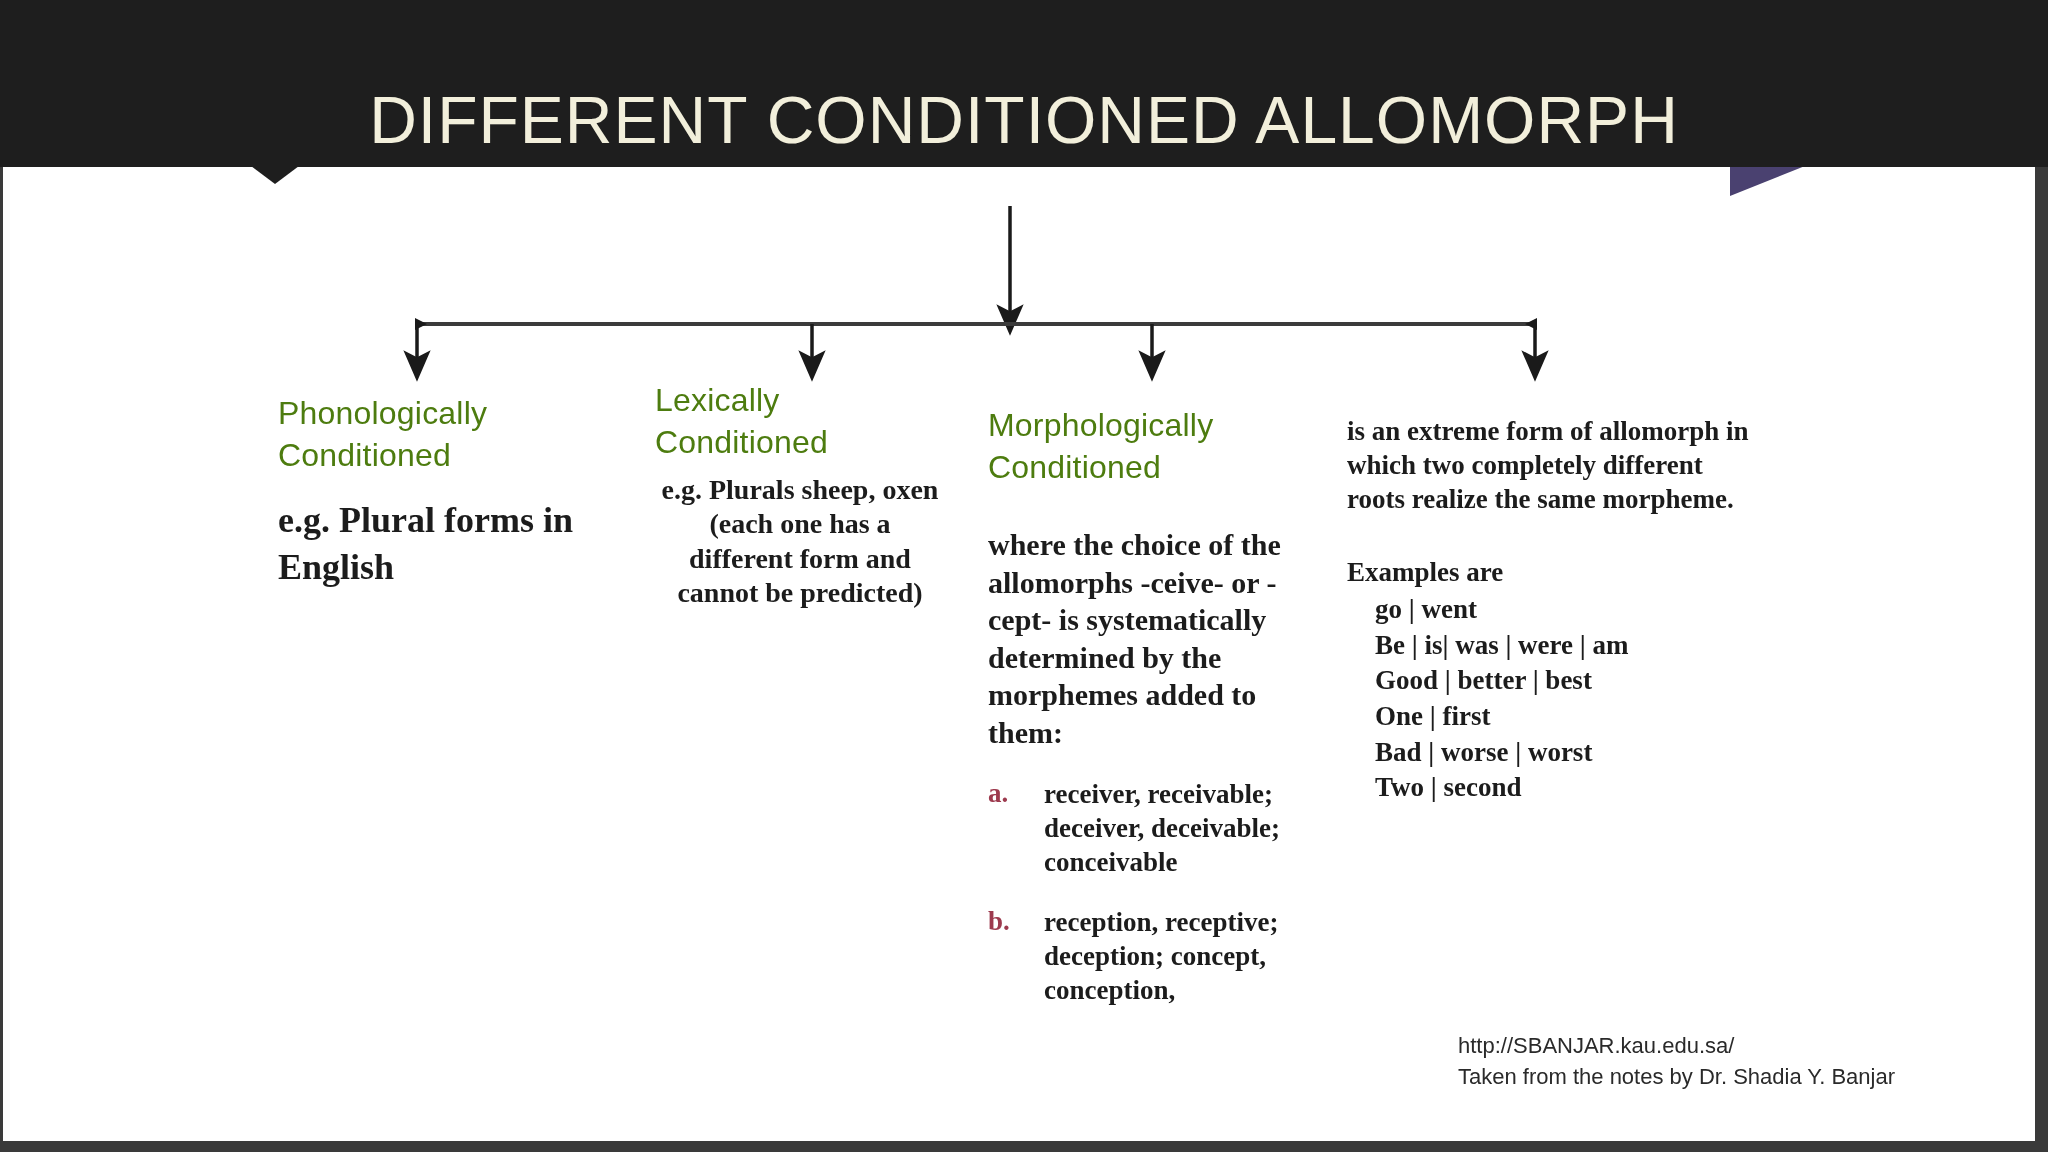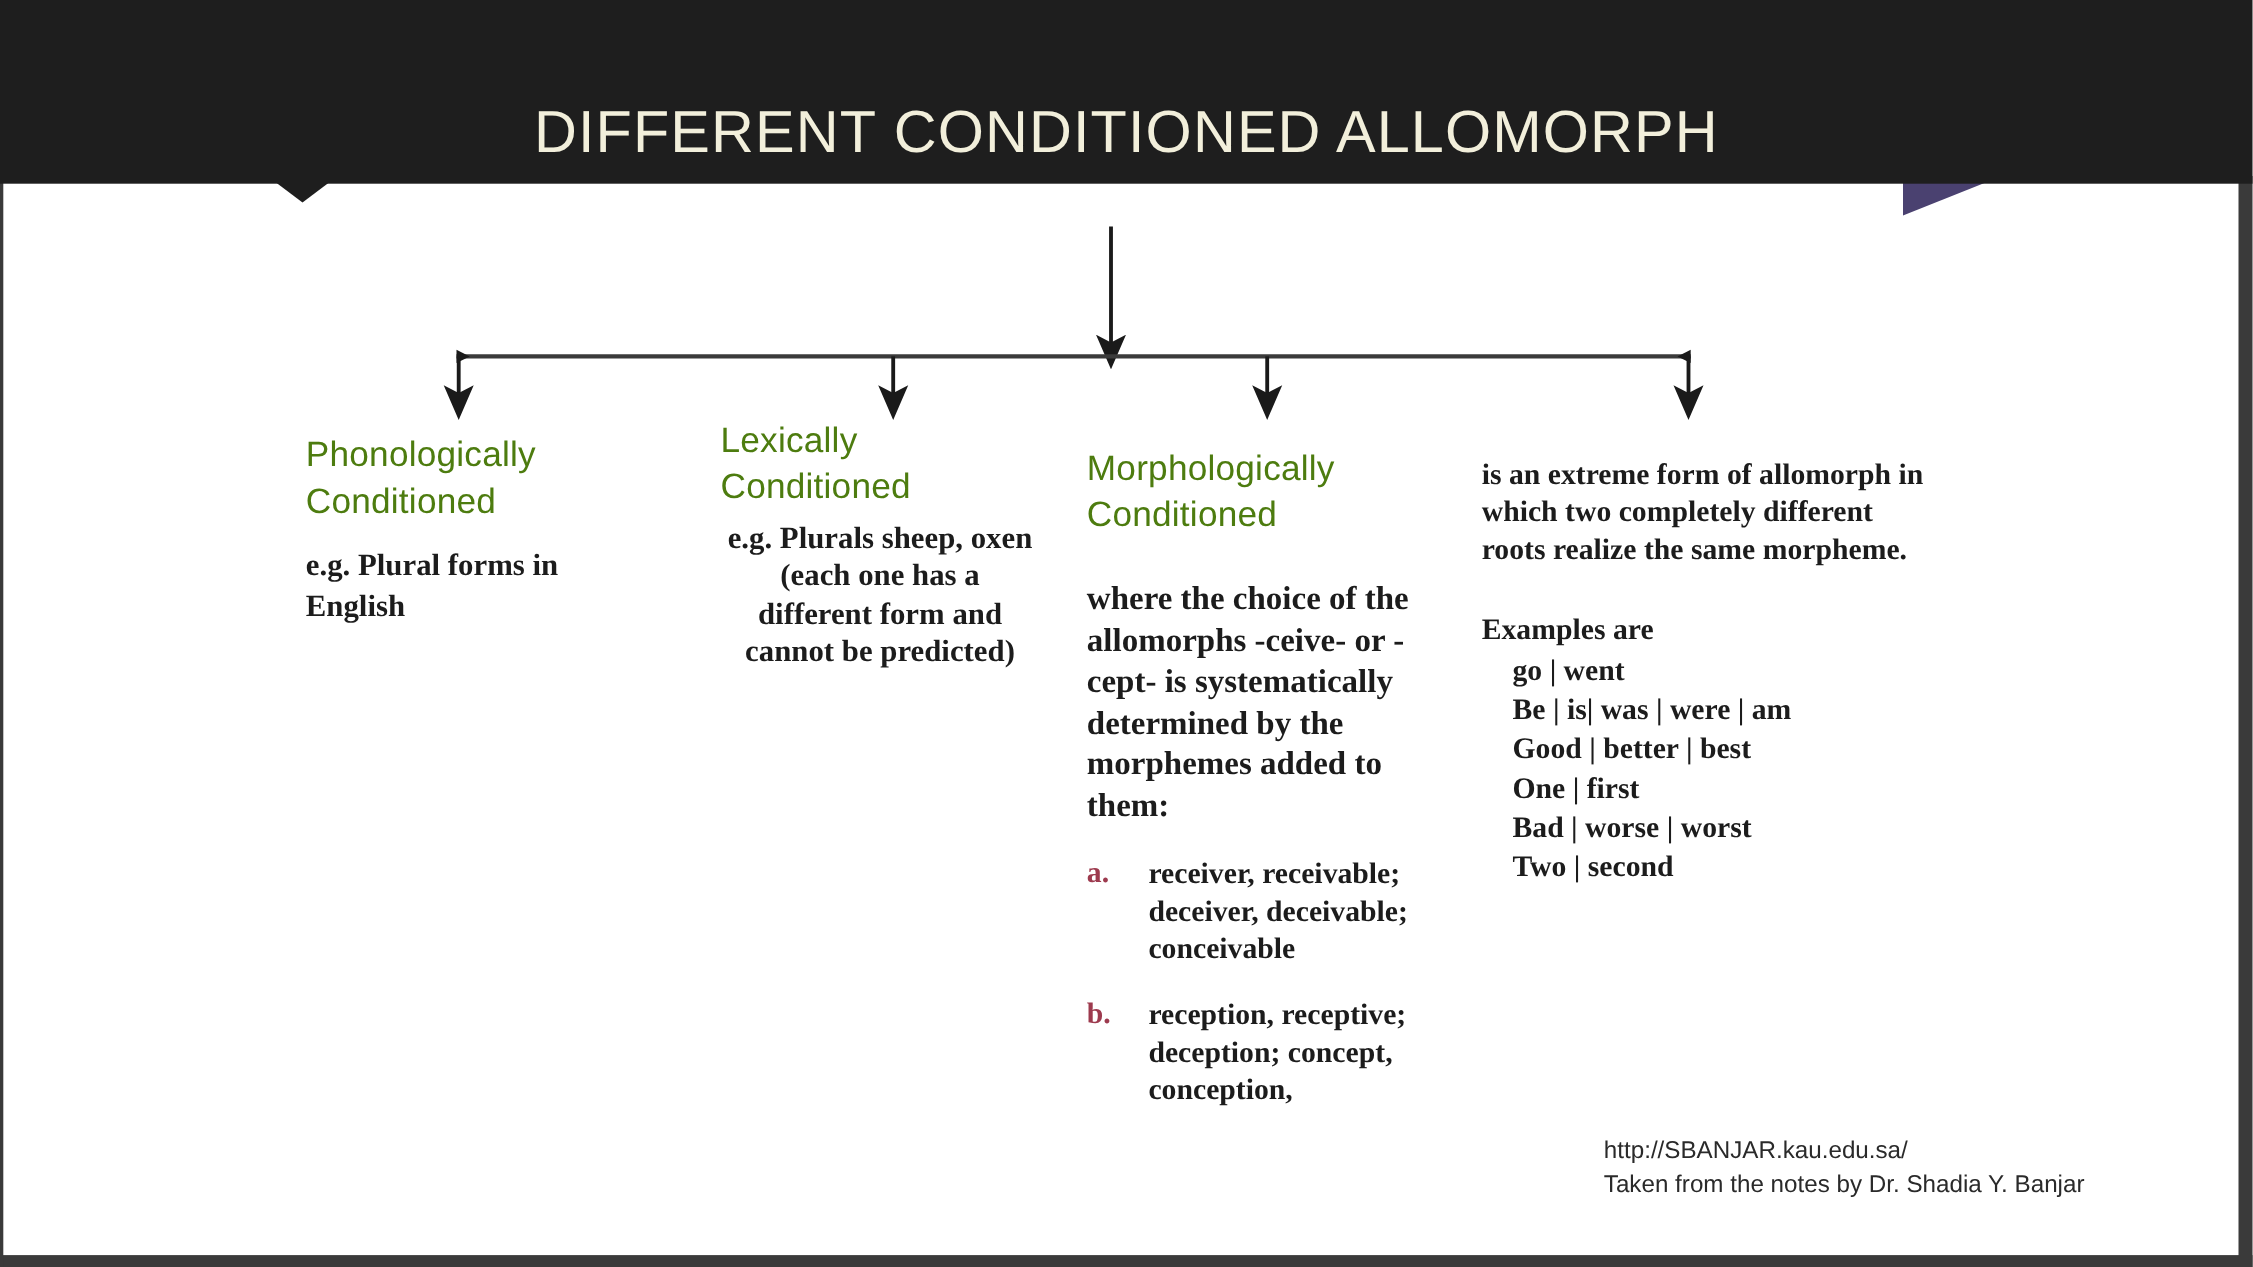--- a/index.html
+++ b/index.html
@@ -29,21 +29,21 @@
     position: absolute;
     left: 0; top: 0;
     width: 2048px;
     height: 217px;
     display: flex;
     align-items: center;
     justify-content: center;
     color: #f2efdb;
     font-family: "Liberation Sans", sans-serif;
     font-weight: 400;
-    font-size: 54px;
+    font-size: 66px;
     letter-spacing: 1px;
     line-height: 1;
     padding-top: 22px;
     box-sizing: border-box;
     white-space: nowrap;
   }
 
   
   .banner-tri {
     position: absolute;
@@ -114,21 +114,21 @@
     letter-spacing: 0.2px;
   }
   .col-body {
     font-family: "Liberation Serif", serif;
     font-weight: bold;
     color: #1c1c1c;
   }
 
   #col1 { left: 278px; top: 393px; width: 300px; }
   #col1 .col-head { font-size: 32px; line-height: 1.30; }
-  #col1 .eg  { font-size: 28px; line-height: 1.30; margin-top: 21px; }
+  #col1 .eg  { font-size: 36px; line-height: 1.30; margin-top: 21px; }
   #col1 .itemlist { margin-top: 18px; }
   #col1 .itemlist .li { font-size: 28px; line-height: 1.0; margin-bottom: 28px; }
 
   #col2 { left: 655px; top: 380px; width: 290px; }
   #col2 .col-head { font-size: 32px; line-height: 1.30; }
   #col2 .eg { font-size: 28px; line-height: 1.22; margin-top: 10px; text-align: center; }
 
   #col3 { left: 988px; top: 405px; width: 320px; }
   #col3 .col-head { font-size: 32px; line-height: 1.30; }
   #col3 .para { font-size: 30px; line-height: 1.25; margin-top: 38px; }

